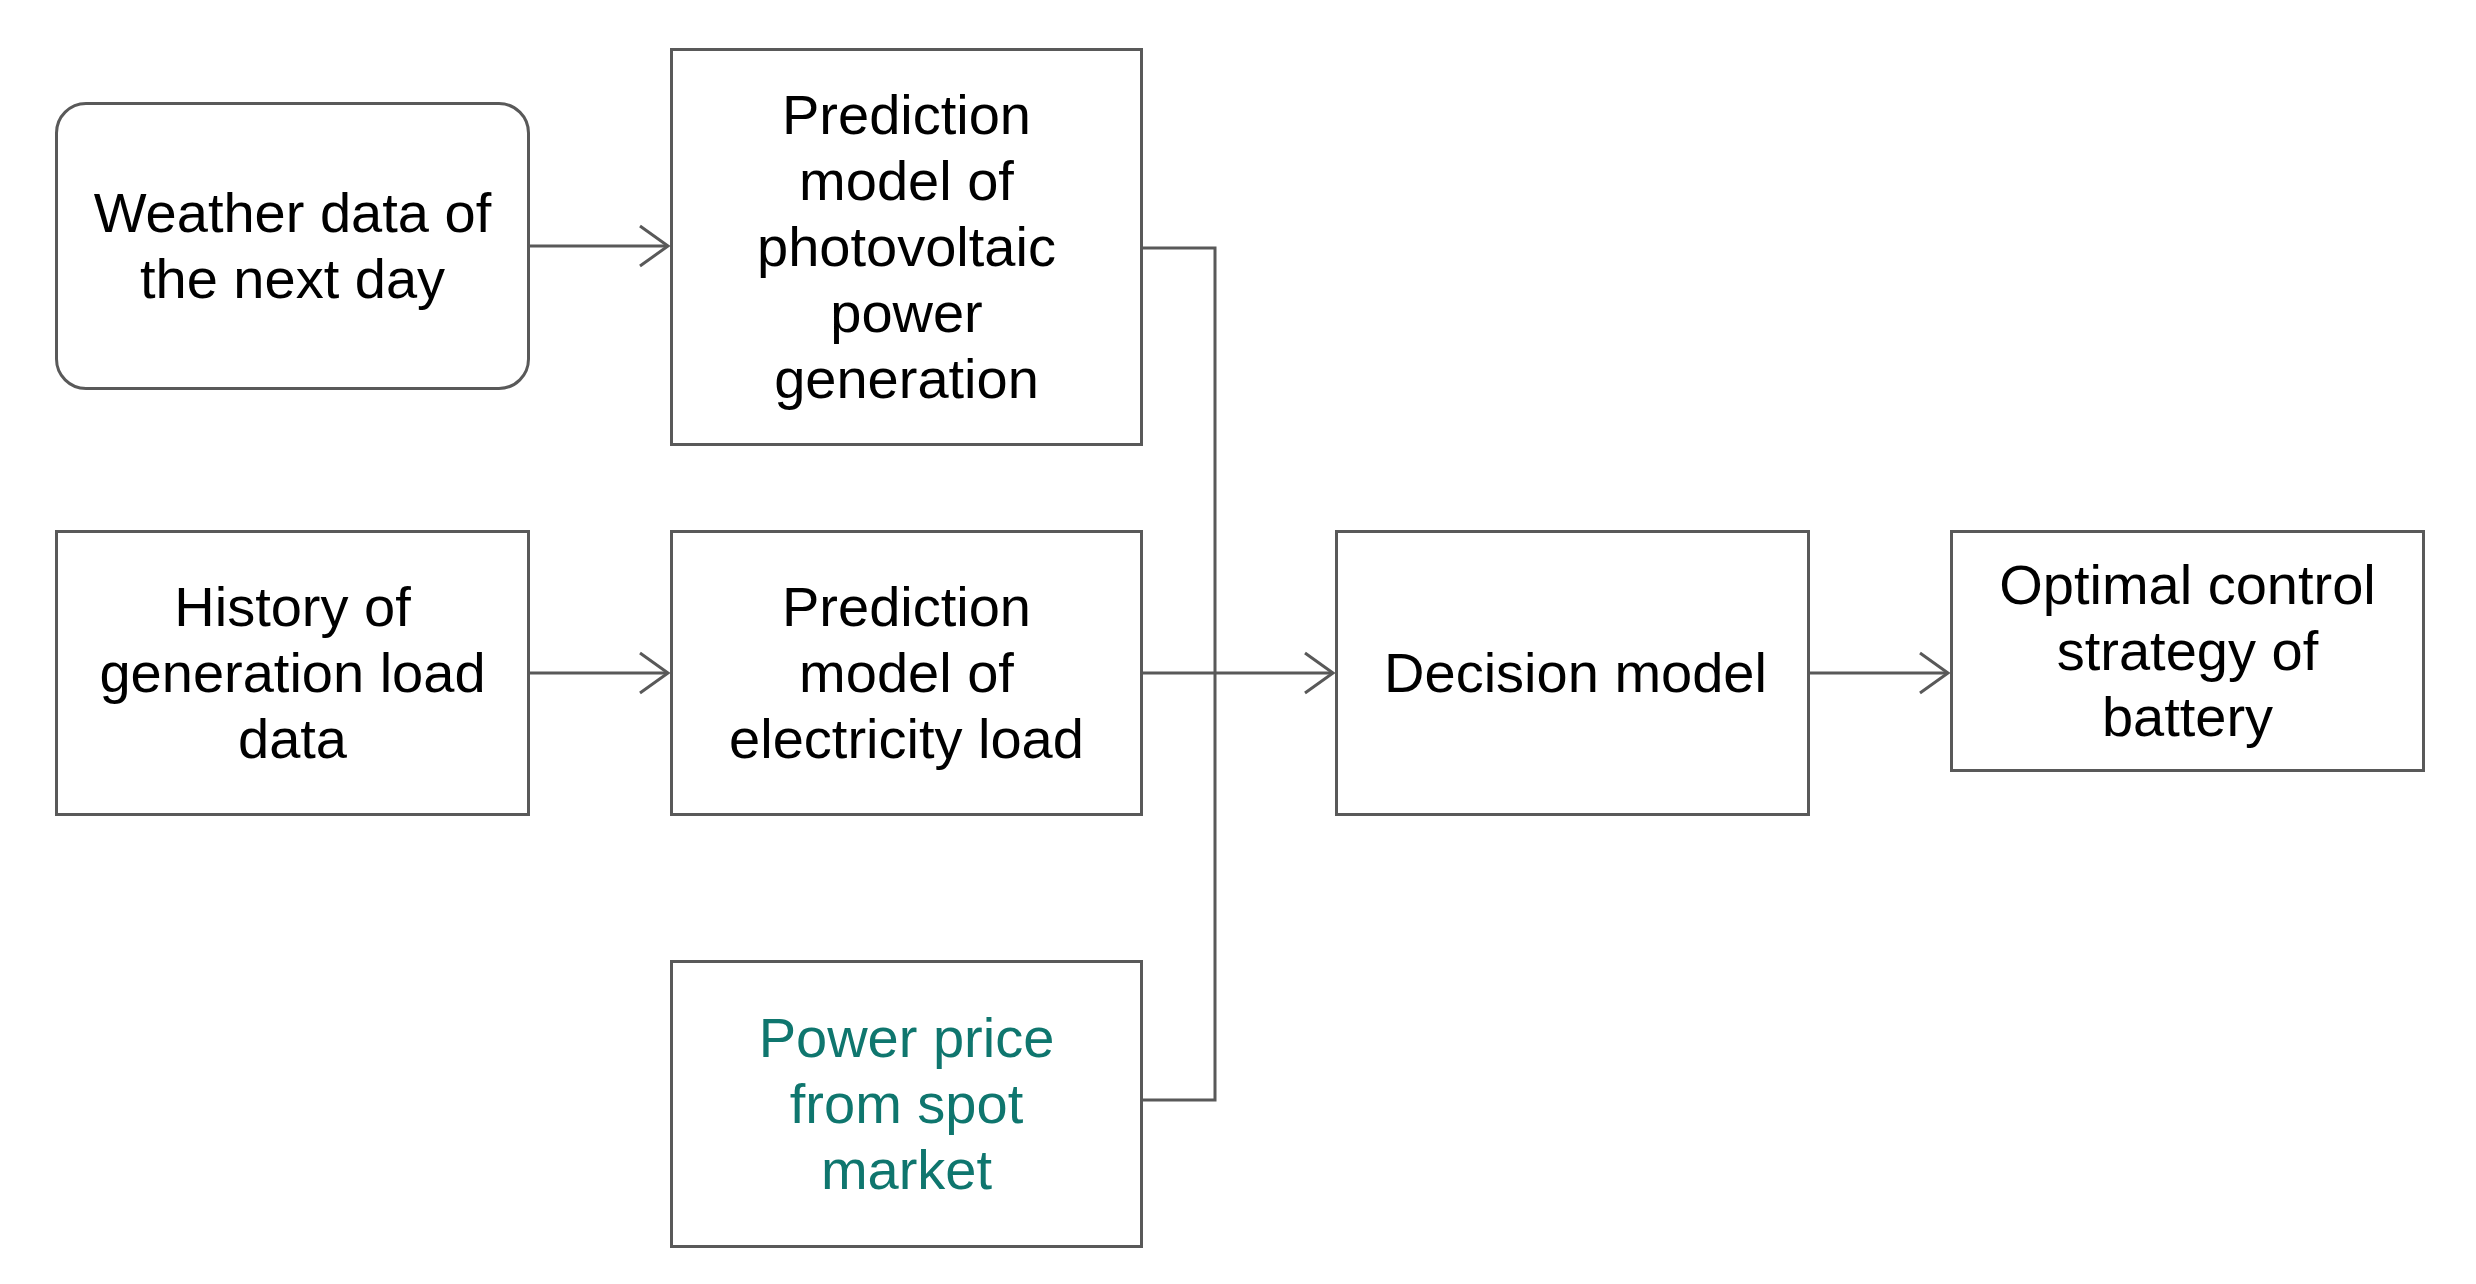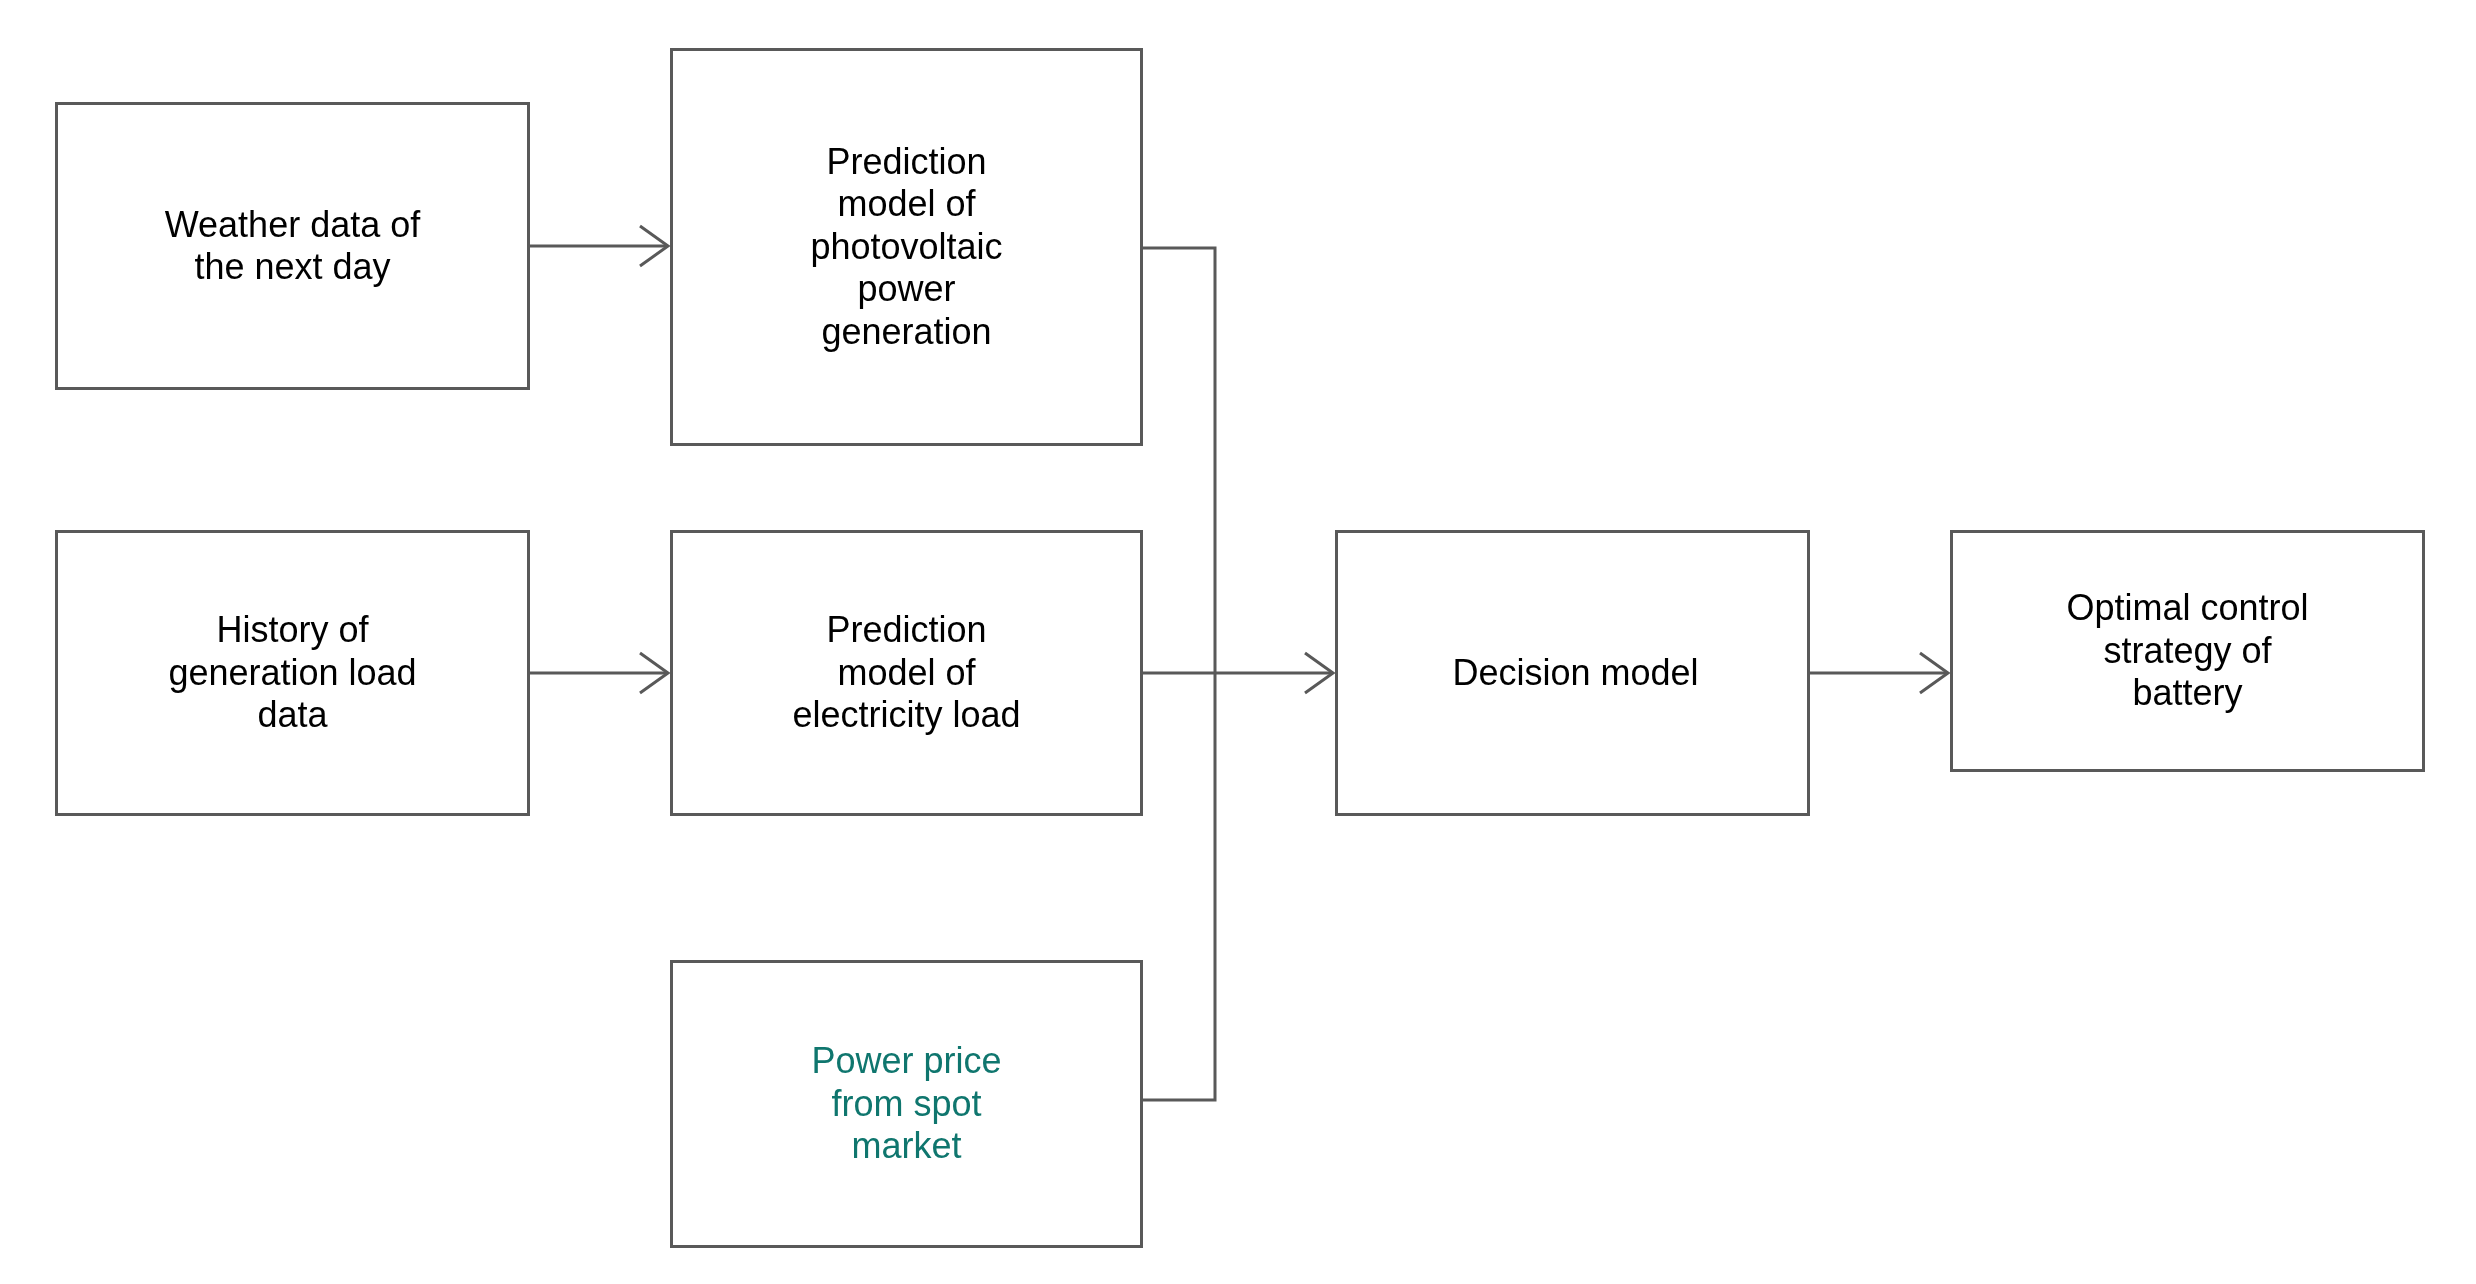--- a/index.html
+++ b/index.html
@@ -18,21 +18,21 @@
   .node {
     position: absolute;
     box-sizing: border-box;
     border: 3px solid #595959;
     background: #ffffff;
     display: flex;
     align-items: center;
     justify-content: center;
     text-align: center;
     color: #000000;
-    font-size: 36px;
+    font-size: 56px;
     line-height: 1.18;
     font-family: "Liberation Sans", sans-serif;
     white-space: pre-line;
     padding: 0 10px;
   }
   .conn-svg {
     position: absolute;
     left: 0;
     top: 0;
     width: 2476px;
@@ -80,21 +80,21 @@
     <g>
       <path d="M 1143 1100 L 1215 1100 L 1215 673"></path>
     </g>
 
     <g>
       <path d="M 1810 673 L 1946 673"></path>
       <path class="arrowhead" d="M 1920 653 L 1948 673 L 1920 693"></path>
     </g>
   </svg>
 
-  <div class="node" style="left: 55px; top: 102px; width: 475px; height: 288px; border-color: rgb(89, 89, 89); color: rgb(0, 0, 0);">Weather data of
+  <div class="node" style="left: 55px; top: 102px; width: 475px; height: 288px; border-color: rgb(89, 89, 89); color: rgb(0, 0, 0); border-radius: 31px;">Weather data of
 the next day</div>
   <div class="node" style="left: 670px; top: 48px; width: 473px; height: 398px; border-color: rgb(89, 89, 89); color: rgb(0, 0, 0);">Prediction
 model of
 photovoltaic
 power
 generation</div>
   <div class="node" style="left: 55px; top: 530px; width: 475px; height: 286px; border-color: rgb(89, 89, 89); color: rgb(0, 0, 0);">History of
 generation load
 data</div>
   <div class="node" style="left: 670px; top: 530px; width: 473px; height: 286px; border-color: rgb(89, 89, 89); color: rgb(0, 0, 0);">Prediction

